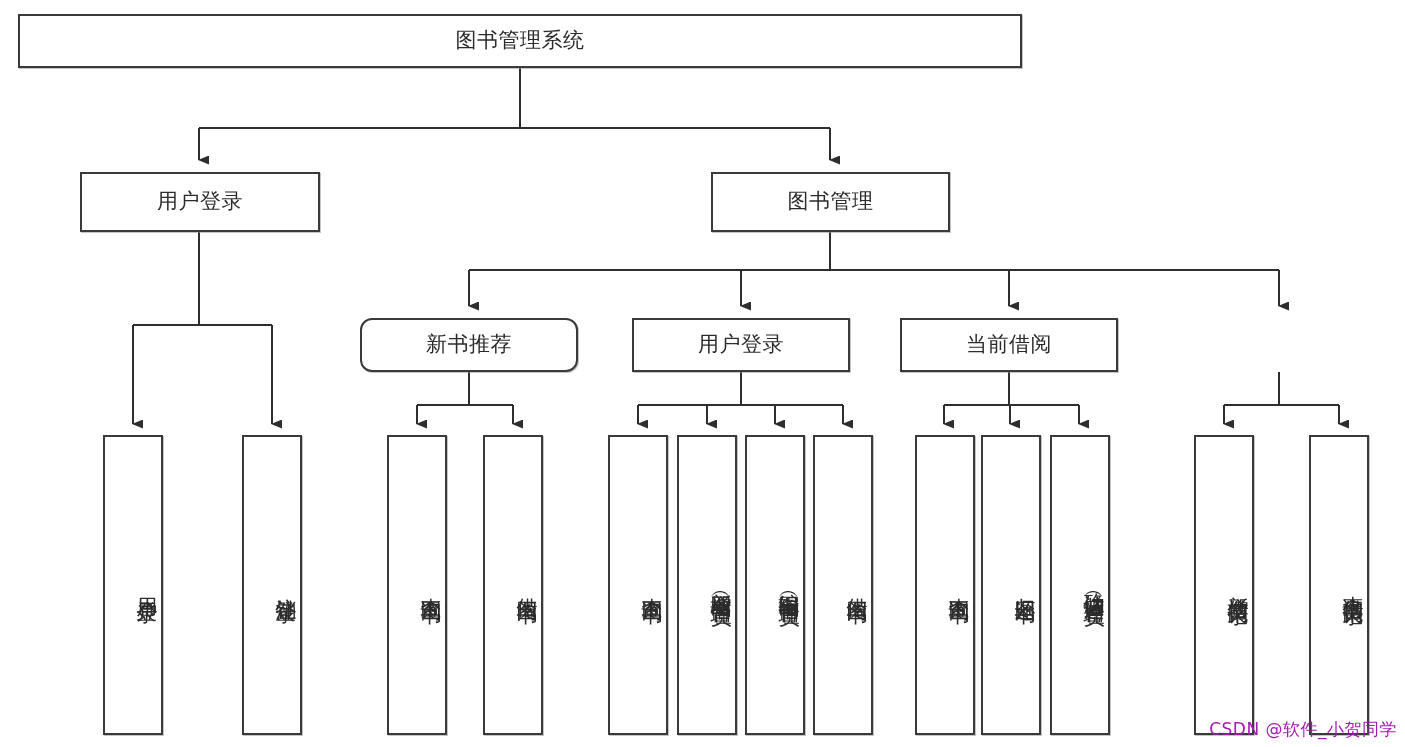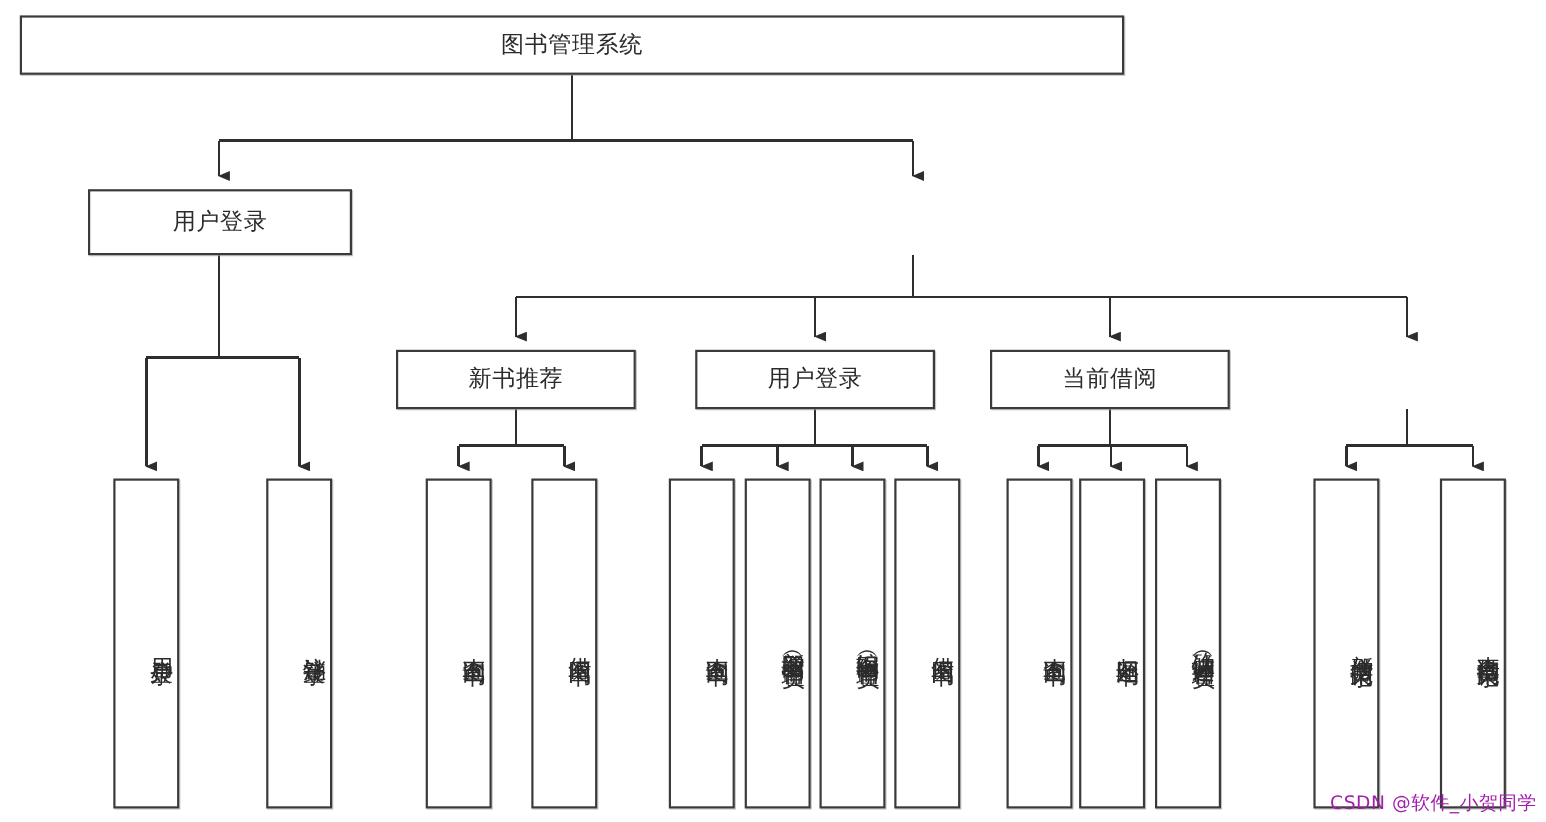--- a/index.html
+++ b/index.html
@@ -125,22 +125,25 @@
     </g>
   </svg>
 
   <div class="node horizontal" style="left:18px; top:14px; width:1004px; height:54px;">
     <span class="node-label">图书管理系统</span>
   </div>
 
   <div class="node horizontal" style="left:80px; top:172px; width:240px; height:60px;">
     <span class="node-label">用户登录</span>
   </div>
+  <div class="node horizontal" style="left:711px; top:172px; width:239px; height:60px;">
+    <span class="node-label">图书管理</span>
+  </div>
 
-  <div class="node horizontal" style="left:360px; top:318px; width:218px; height:54px;">
+  <div class="node horizontal" style="left:360px; top:318px; width:218px; height:54px;border-radius:12px;">
     <span class="node-label">新书推荐</span>
   </div>
   <div class="node horizontal" style="left:632px; top:318px; width:218px; height:54px;">
     <span class="node-label">用户登录</span>
   </div>
   <div class="node horizontal" style="left:900px; top:318px; width:218px; height:54px;text-align:center;">
     <span class="node-label">当前借阅</span>
   </div>
 
   <div class="node vertical" style="left:103px; top:435px; width:60px; height:300px;">

